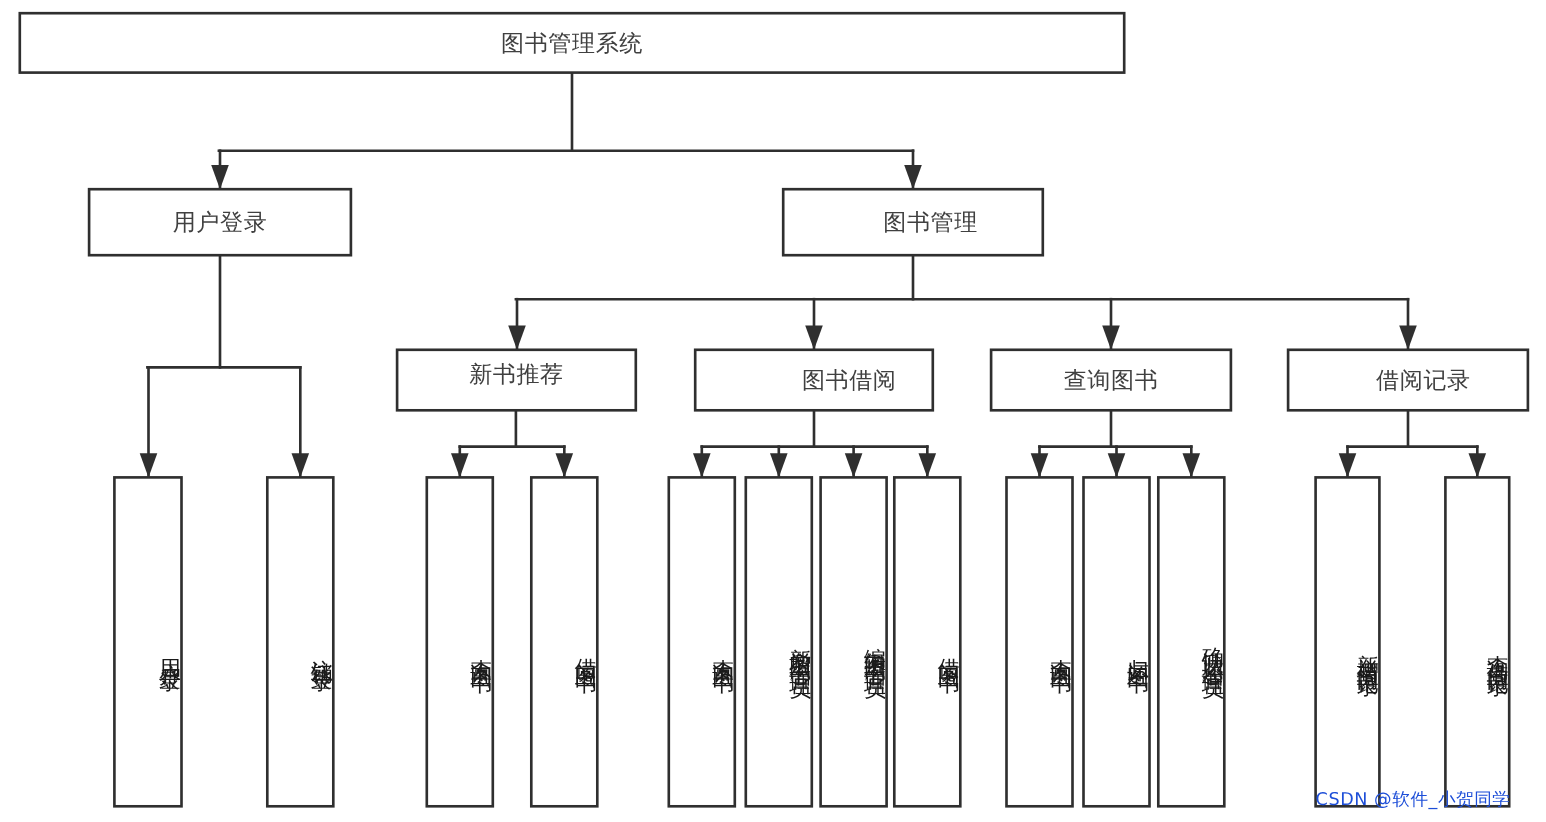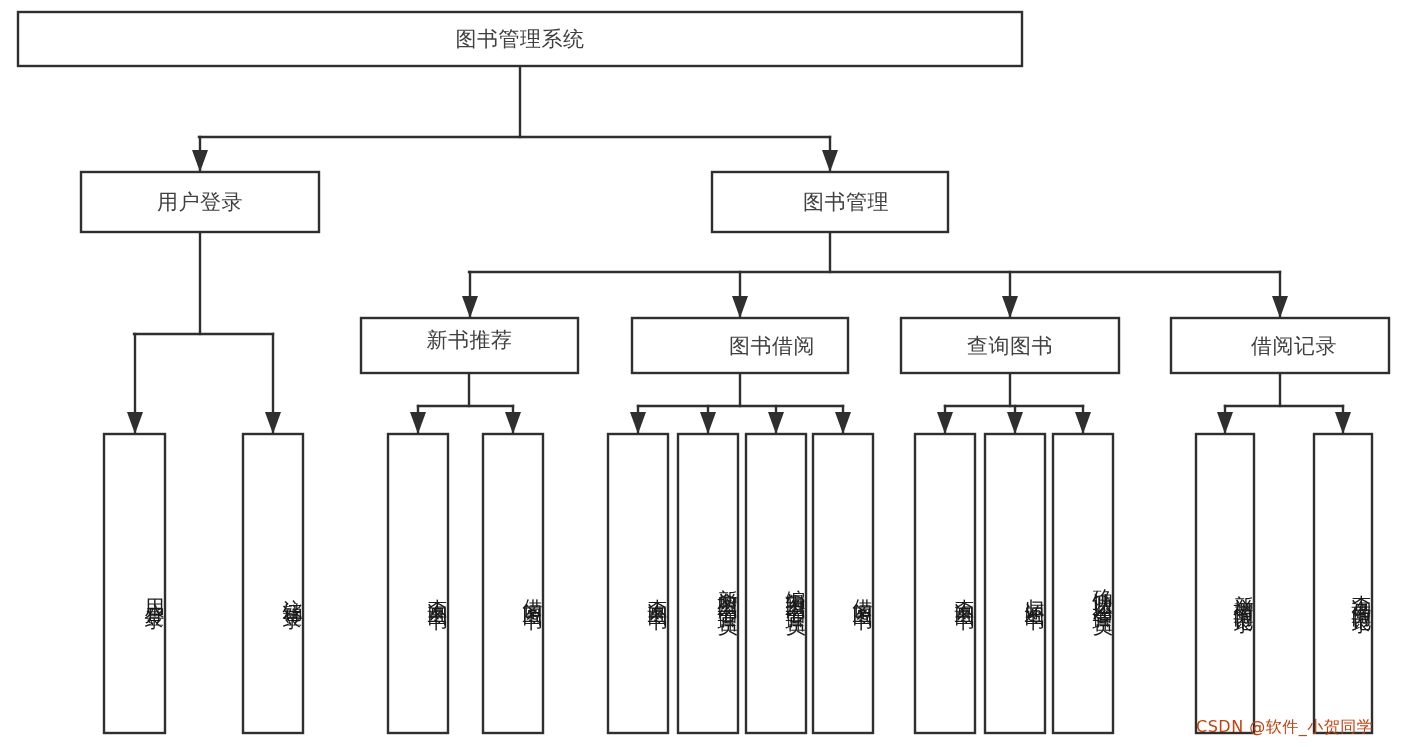--- a/index.html
+++ b/index.html
@@ -56,21 +56,21 @@
     color: #1a1a1a;
     font-size: 20px;
     writing-mode: vertical-rl;
     text-orientation: upright;
     letter-spacing: 4px;
     line-height: 1.05;
     pointer-events: none;
   }
   .watermark {
     position: absolute;
-    color: #c2410c;
+    color: #1d4ed8;
     font-size: 16px;
     white-space: nowrap;
     letter-spacing: 0.5px;
   }
 </style>
 </head>
 <body>
 
 <div id="diagram-root">
 

